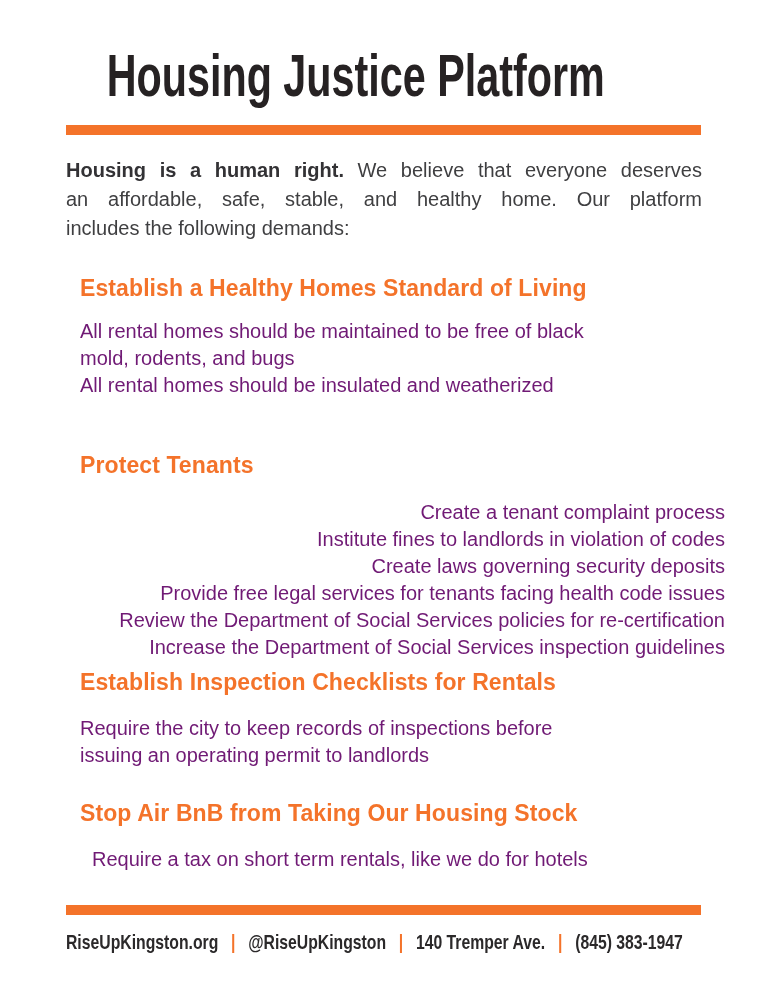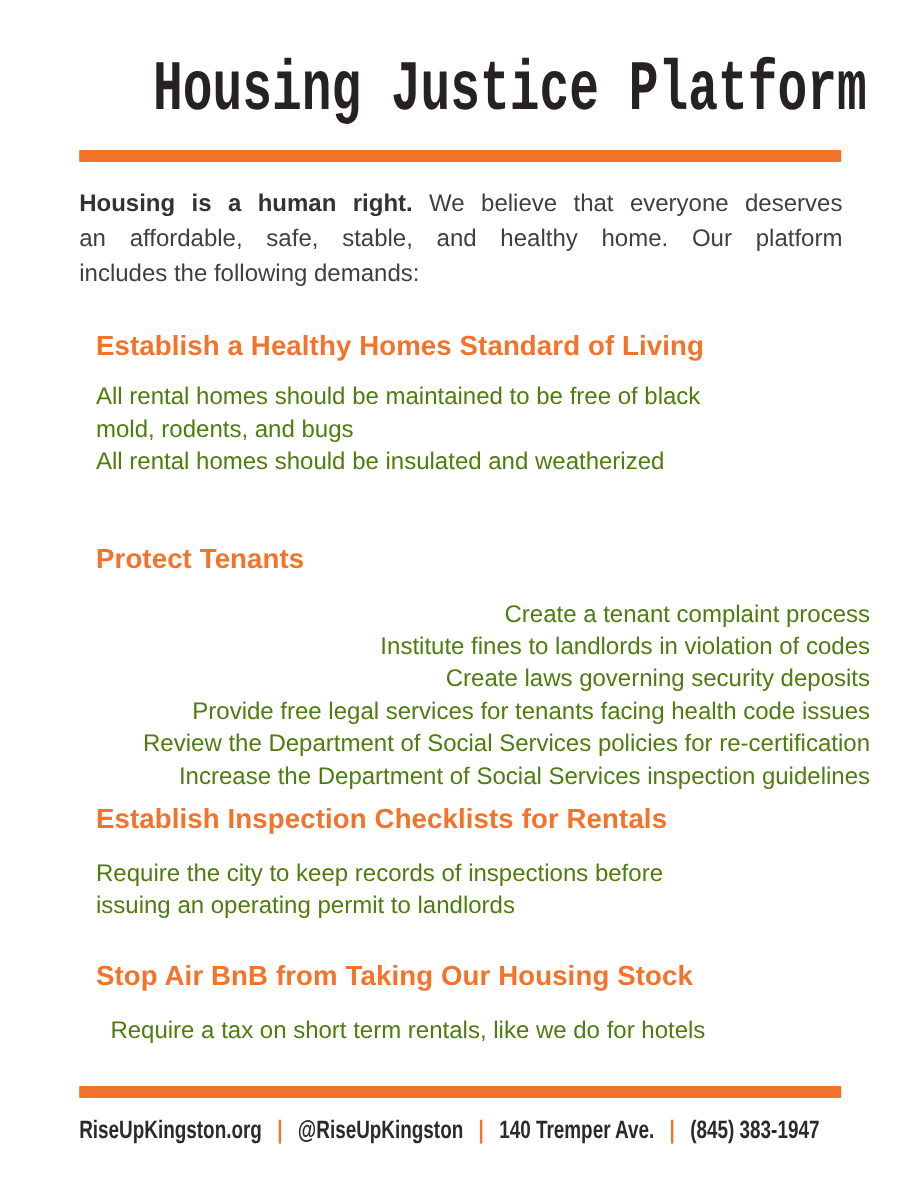--- a/index.html
+++ b/index.html
@@ -16,27 +16,25 @@
     font-family: "Liberation Sans", sans-serif;
   }
 
   
   .title {
     position: absolute;
     top: 44px;
     left: 0;
     right: 0;
     margin: 0;
-    text-align: center;
     font-size: 59px;
     line-height: 64px;
     font-weight: bold;
     color: #262223;
     white-space: nowrap;
-    font-family: Liberation Mono, monospace;
   }
   .title .condensed {
     display: inline-block;
     transform: scaleX(0.70);
     transform-origin: 50% 50%;
     letter-spacing: 0px;
   }
 
   
   .bar {
@@ -79,21 +77,21 @@
     line-height: 26px;
     font-weight: bold;
     color: #F4732A;
     letter-spacing: 0.1px;
   }
   .sec .items { margin: 0; }
   .sec .item {
     margin: 0;
     font-size: 20px;
     line-height: 27px;
-    color: #4d7c0f;
+    color: #701a75;
     white-space: pre-line;
   }
   .sec-1 { top: 275px; }
   .sec-1 .items { margin-top: 17px; }
   .sec-2 { top: 452px; }
   .sec-2 .items { margin-top: 21px; text-align: right; }
   .sec-3 { top: 669px; }
   .sec-3 .items { margin-top: 20px; }
   .sec-4 { top: 800px; }
   .sec-4 .items { margin-top: 20px; margin-left: 12px; }

